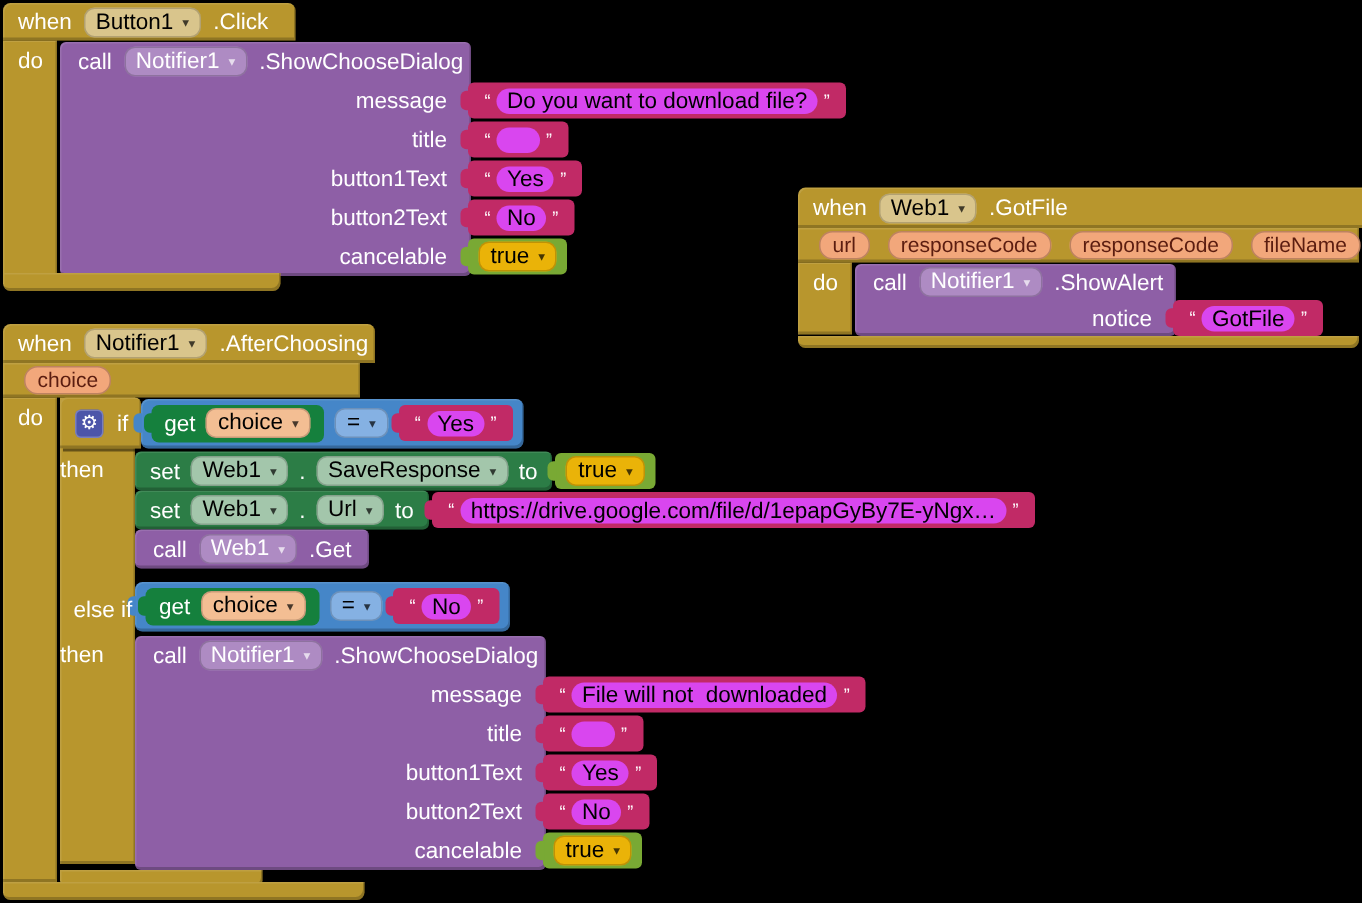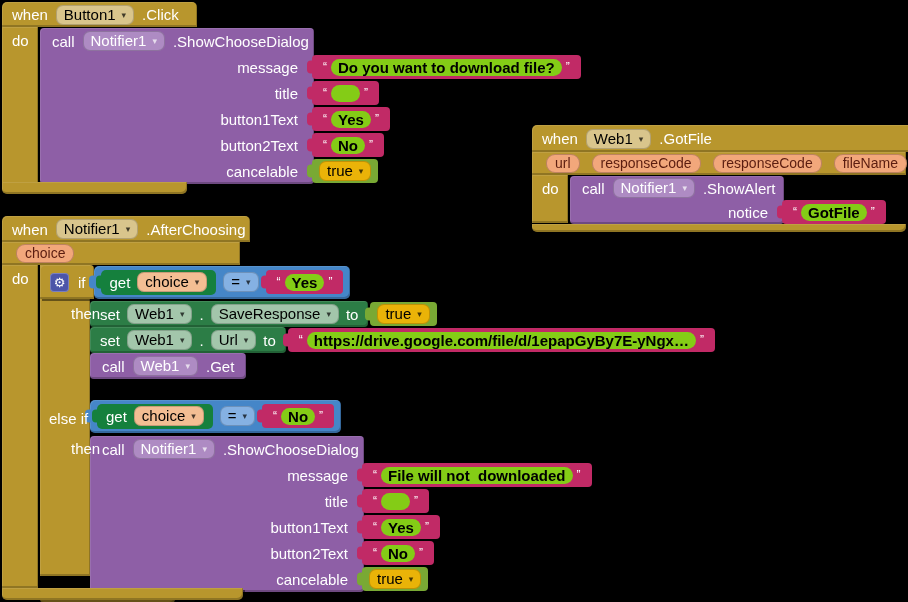--- a/index.html
+++ b/index.html
@@ -32,43 +32,43 @@
   .callblk{background:#8E5FA6;border-radius:4px;}
   .callrow{height:26px;display:flex;align-items:center;gap:8px;padding-left:12px;}
   .prow{position:relative;height:26px;display:flex;align-items:center;justify-content:flex-end;
         padding-right:16px;color:#fff;white-space:nowrap;}
   .pval{position:absolute;left:100%;margin-left:-2px;top:50%;transform:translateY(-50%);white-space:nowrap;display:flex;}
   
   .vblk{position:relative;display:inline-flex;align-items:center;border-radius:4px;padding:2px 7px;height:24px;box-sizing:border-box;}
   .ltab{position:absolute;left:-5px;top:50%;transform:translateY(-50%);width:6px;height:13px;background:inherit;border-radius:4px 0 0 4px;}
   .strblk{background:#C12A66;color:#fff;}
   .strblk .q{font-size:12px;line-height:10px;margin:0 4px;}
-  .strpill{background:#84cc16;color:#000;border-radius:9px;padding:0 7px;min-width:6px;min-height:17px;
-           display:inline-flex;align-items:center;white-space:pre;font-weight:bold;}
+  .strpill{background:#d946ef;color:#000;border-radius:9px;padding:0 7px;min-width:6px;min-height:17px;
+           display:inline-flex;align-items:center;white-space:pre;}
   .strpill:empty{min-width:15px;height:16px;}
   .boolblk{background:#79A934;}
   
   .stmt{display:flex;align-items:flex-start;}
   .setblk{background:#2C7D46;border-radius:4px;display:inline-flex;align-items:center;gap:7px;
           padding:0 10px 0 10px;height:26px;box-sizing:border-box;color:#fff;white-space:nowrap;}
   .smallcall{background:#8E5FA6;border-radius:4px;display:inline-flex;align-items:center;gap:8px;
           padding:0 12px;height:26px;box-sizing:border-box;color:#fff;white-space:nowrap;}
   .vplug{margin-left:2px;align-self:center;}
   
   .eqblk{background:#4586C8;border-radius:5px;display:inline-flex;align-items:center;gap:7px;
          padding:4px 7px;position:relative;}
   .getblk{background:#15803d;border-radius:5px;display:inline-flex;align-items:center;gap:7px;
           padding:2px 9px;height:25px;box-sizing:border-box;color:#fff;position:relative;}
   
   .ifblock{position:relative;}
   .ifspine{position:absolute;left:0;top:0;width:50px;background:#B8962D;}
   .ifrow{position:relative;display:flex;align-items:center;}
   .ifchunk{background:#B8962D;height:34px;display:flex;align-items:center;gap:9px;
            padding:0 8px 0 10px;border-radius:4px 4px 0 0;}
-  .iflabel{width:50px;flex:0 0 50px;color:#fff;padding-top:4px;box-sizing:border-box;position:relative;z-index:2;padding-left:31px;}
+  .iflabel{width:50px;flex:0 0 50px;color:#fff;padding-top:4px;box-sizing:border-box;position:relative;z-index:2;}
   .gear{width:19px;height:19px;background:#4C55A9;border-radius:4px;color:#fff;display:flex;
         align-items:center;justify-content:center;font-size:13px;box-shadow:inset 0 0 0 1px rgba(255,255,255,.25);}
   
   .badge{background:#F2A77B;color:#5B1d10;border-radius:9px;padding:1px 9px;font-size:14px;line-height:17px;
          box-shadow: inset 0 0 0 1px rgba(0,0,0,.22);white-space:nowrap;}
   .notch{position:absolute;background:#B8962D;width:28px;height:7px;border-radius:0 0 7px 7px;}
 </style>
 </head>
 <body>
 
@@ -252,21 +252,21 @@
         <div class="stmt">
           <span class="smallcall shade">
             <span>call</span>
             <span class="pill pill-purple dd">Web1</span>
             <span>.Get</span>
           </span>
         </div>
       </div>
     </div>
 
-    <div class="ifrow" style="margin-top:20px;height:34px;">
+    <div class="ifrow" style="margin-top:8px;height:34px;">
       <div class="iflabel" style="padding-left:9px;width:75px;flex-basis:75px;margin-right:-25px;">else if</div>
       <div class="eqblk shade">
           <span class="ltab"></span>
         <span class="getblk">
             <span class="ltab"></span>
           <span>get</span>
           <span class="pill pill-orange dd">choice</span>
         </span>
         <span class="pill pill-blue dd">=</span>
         <span class="vblk strblk">

